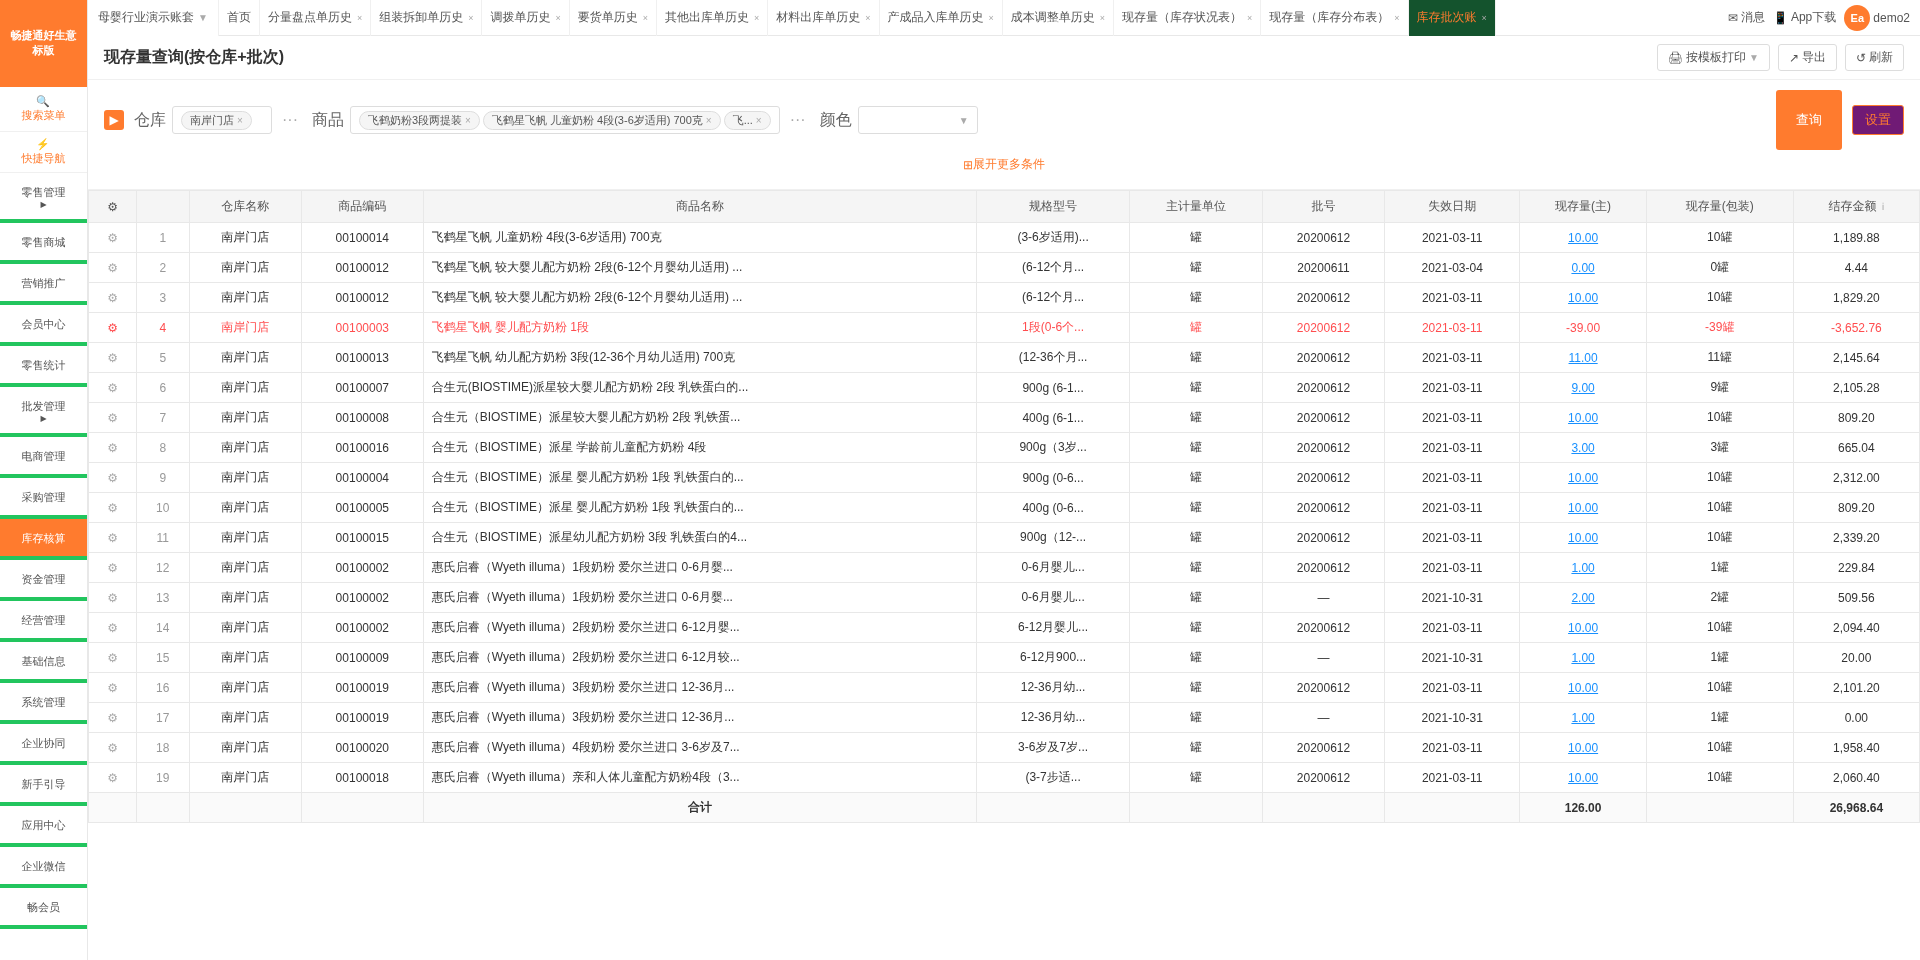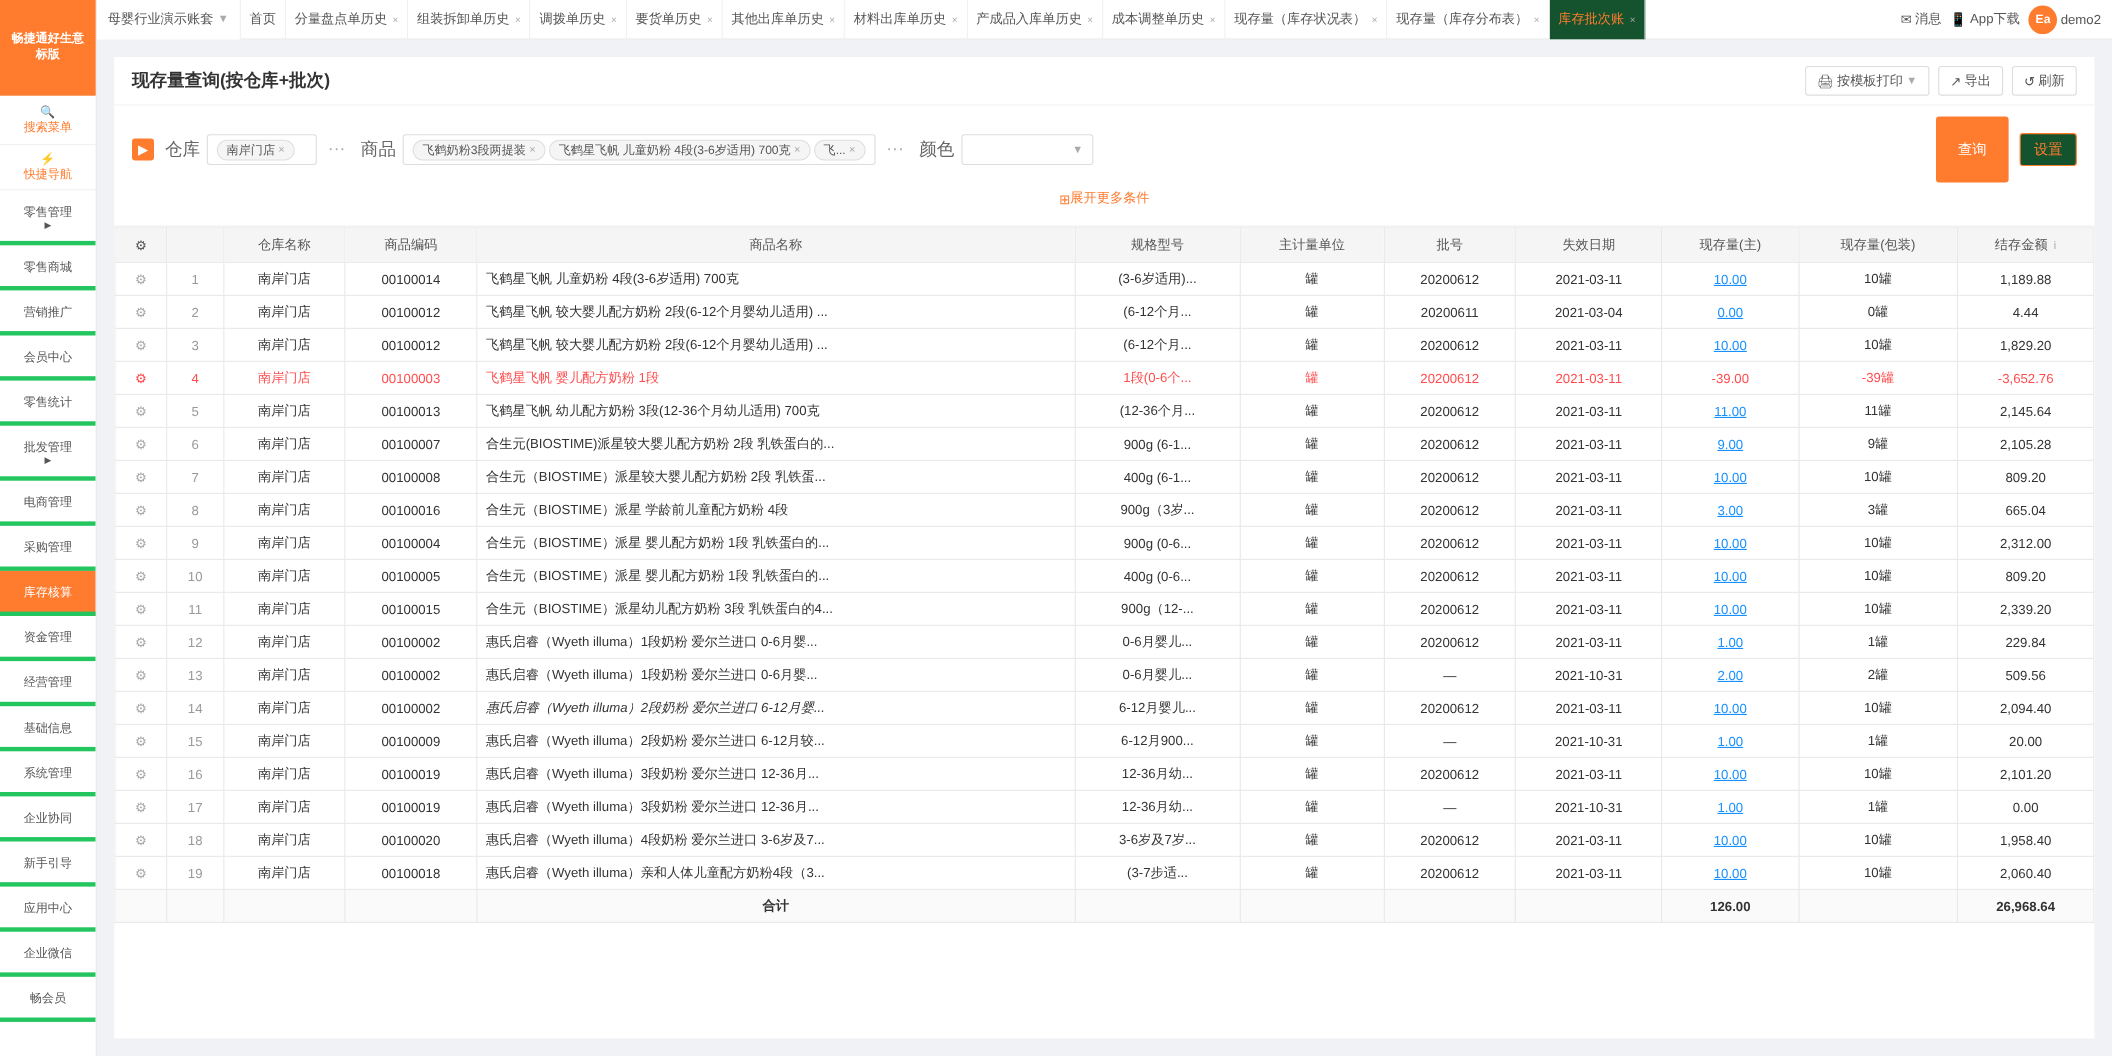--- a/index.html
+++ b/index.html
@@ -23,40 +23,40 @@
     .top-row { display: flex; align-items: center; height: 36px; background: #fff; border-bottom: 1px solid #e8e8e8; }
     .top-row .tabs-container { display: flex; align-items: flex-end; flex: 1; overflow: hidden; height: 36px; }
     .tab-item { padding: 0 8px; height: 36px; display: flex; align-items: center; gap: 3px; font-size: 12px; color: #555; cursor: pointer; white-space: nowrap; border-right: 1px solid #f0f0f0; flex-shrink: 0; }
     .tab-item.active { color: #ff7b2e; background: #14532d; }
     .tab-item .tab-close { color: #aaa; font-size: 9px; margin-left: 2px; }
     .top-actions { display: flex; align-items: center; gap: 8px; padding: 0 10px; }
     .top-action-icon { display: flex; align-items: center; gap: 3px; color: #555; cursor: pointer; font-size: 12px; }
     .avatar-circle { width: 26px; height: 26px; border-radius: 50%; background: #ff7b2e; color: #fff; display: flex; align-items: center; justify-content: center; font-size: 11px; font-weight: bold; }
 
     
-    .page-content { flex: 1; display: flex; flex-direction: column; overflow: hidden; background: #fff; margin: 16px; }
+    .page-content { flex: 1; display: flex; flex-direction: column; overflow: hidden; background: #fff; margin: 0; }
 
     
     .page-header { display: flex; align-items: center; justify-content: space-between; padding: 8px 16px; border-bottom: 1px solid #f0f0f0; background: #fff; }
     .page-title { font-size: 16px; font-weight: bold; color: #333; }
     .page-actions { display: flex; align-items: center; gap: 8px; }
     .btn-template { display: flex; align-items: center; gap: 3px; border: 1px solid #ddd; border-radius: 3px; padding: 4px 10px; font-size: 12px; cursor: pointer; background: #fff; color: #555; }
     .btn-export { display: flex; align-items: center; gap: 3px; border: 1px solid #ddd; border-radius: 3px; padding: 4px 10px; font-size: 12px; cursor: pointer; background: #fff; color: #555; }
     .btn-refresh { display: flex; align-items: center; gap: 3px; border: 1px solid #ddd; border-radius: 3px; padding: 4px 10px; font-size: 12px; cursor: pointer; background: #fff; color: #555; }
 
     
     .filter-area { padding: 10px 16px; background: #fff; border-bottom: 1px solid #f0f0f0; }
     .filter-row { display: flex; align-items: center; gap: 10px; flex-wrap: wrap; }
     .filter-group { display: flex; align-items: center; gap: 6px; }
     .filter-label { color: #666; font-size: 16px; white-space: nowrap; }
     .filter-tag { background: #f5f5f5; border: 1px solid #ddd; border-radius: 12px; padding: 1px 8px; font-size: 11px; color: #555; display: flex; align-items: center; gap: 3px; }
     .filter-tag .tag-close { color: #aaa; cursor: pointer; font-size: 10px; }
     .filter-expand-row { display: flex; align-items: center; justify-content: center; padding: 6px; cursor: pointer; color: #ff7b2e; font-size: 12px; }
     .btn-query { background: #ff7b2e; color: #fff; border: none; border-radius: 3px; padding: 21px 20px; font-size: 13px; cursor: pointer; }
-    .btn-setting { background: #14532d; color: #ff7b2e; border: 1px solid #ff7b2e; border-radius: 3px; padding: 5px 12px; font-size: 13px; cursor: pointer; }
+    .btn-setting { background: #701a75; color: #ff7b2e; border: 1px solid #ff7b2e; border-radius: 3px; padding: 5px 12px; font-size: 13px; cursor: pointer; }
     .expand-btn { background: #ff7b2e; color: #fff; border: none; width: 20px; height: 20px; border-radius: 3px; cursor: pointer; font-size: 12px; display: flex; align-items: center; justify-content: center; flex-shrink: 0; }
     .dots-btn { color: #aaa; cursor: pointer; font-size: 16px; margin: 0 4px; }
     .filter-input-area { display: flex; align-items: center; border: 1px solid #ddd; border-radius: 3px; padding: 2px 8px; background: #fff; min-width: 300px; flex-wrap: wrap; gap: 3px; height: 28px; overflow: hidden; }
     .color-area { display: flex; align-items: center; border: 1px solid #ddd; border-radius: 3px; padding: 2px 8px; background: #fff; min-width: 120px; height: 28px; }
     .color-placeholder { color: #ccc; font-size: 12px; flex: 1; }
     .color-arrow { color: #aaa; font-size: 10px; }
 
     
     .table-container { flex: 1; overflow: auto; }
     table { width: 100%; border-collapse: collapse; font-size: 12px; }
@@ -502,21 +502,21 @@
               <td>2021-10-31</td>
               <td><span class="num-link">2.00</span></td>
               <td>2罐</td>
               <td>509.56</td>
             </tr>
             <tr>
               <td class="gear-icon-cell"><span>⚙</span></td>
               <td class="row-num">14</td>
               <td>南岸门店</td>
               <td>00100002</td>
-              <td style="text-align: left; max-width: 320px; overflow: hidden; text-overflow: ellipsis; white-space: nowrap; font-style: italic;">惠氏启睿（Wyeth illuma）2段奶粉 爱尔兰进口 6-12月婴...</td>
+              <td style="text-align: left; max-width: 320px; overflow: hidden; text-overflow: ellipsis; white-space: nowrap;">惠氏启睿（Wyeth illuma）2段奶粉 爱尔兰进口 6-12月婴...</td>
               <td>6-12月婴儿...</td>
               <td>罐</td>
               <td>20200612</td>
               <td>2021-03-11</td>
               <td><span class="num-link">10.00</span></td>
               <td>10罐</td>
               <td>2,094.40</td>
             </tr>
             <tr>
               <td class="gear-icon-cell"><span>⚙</span></td>

